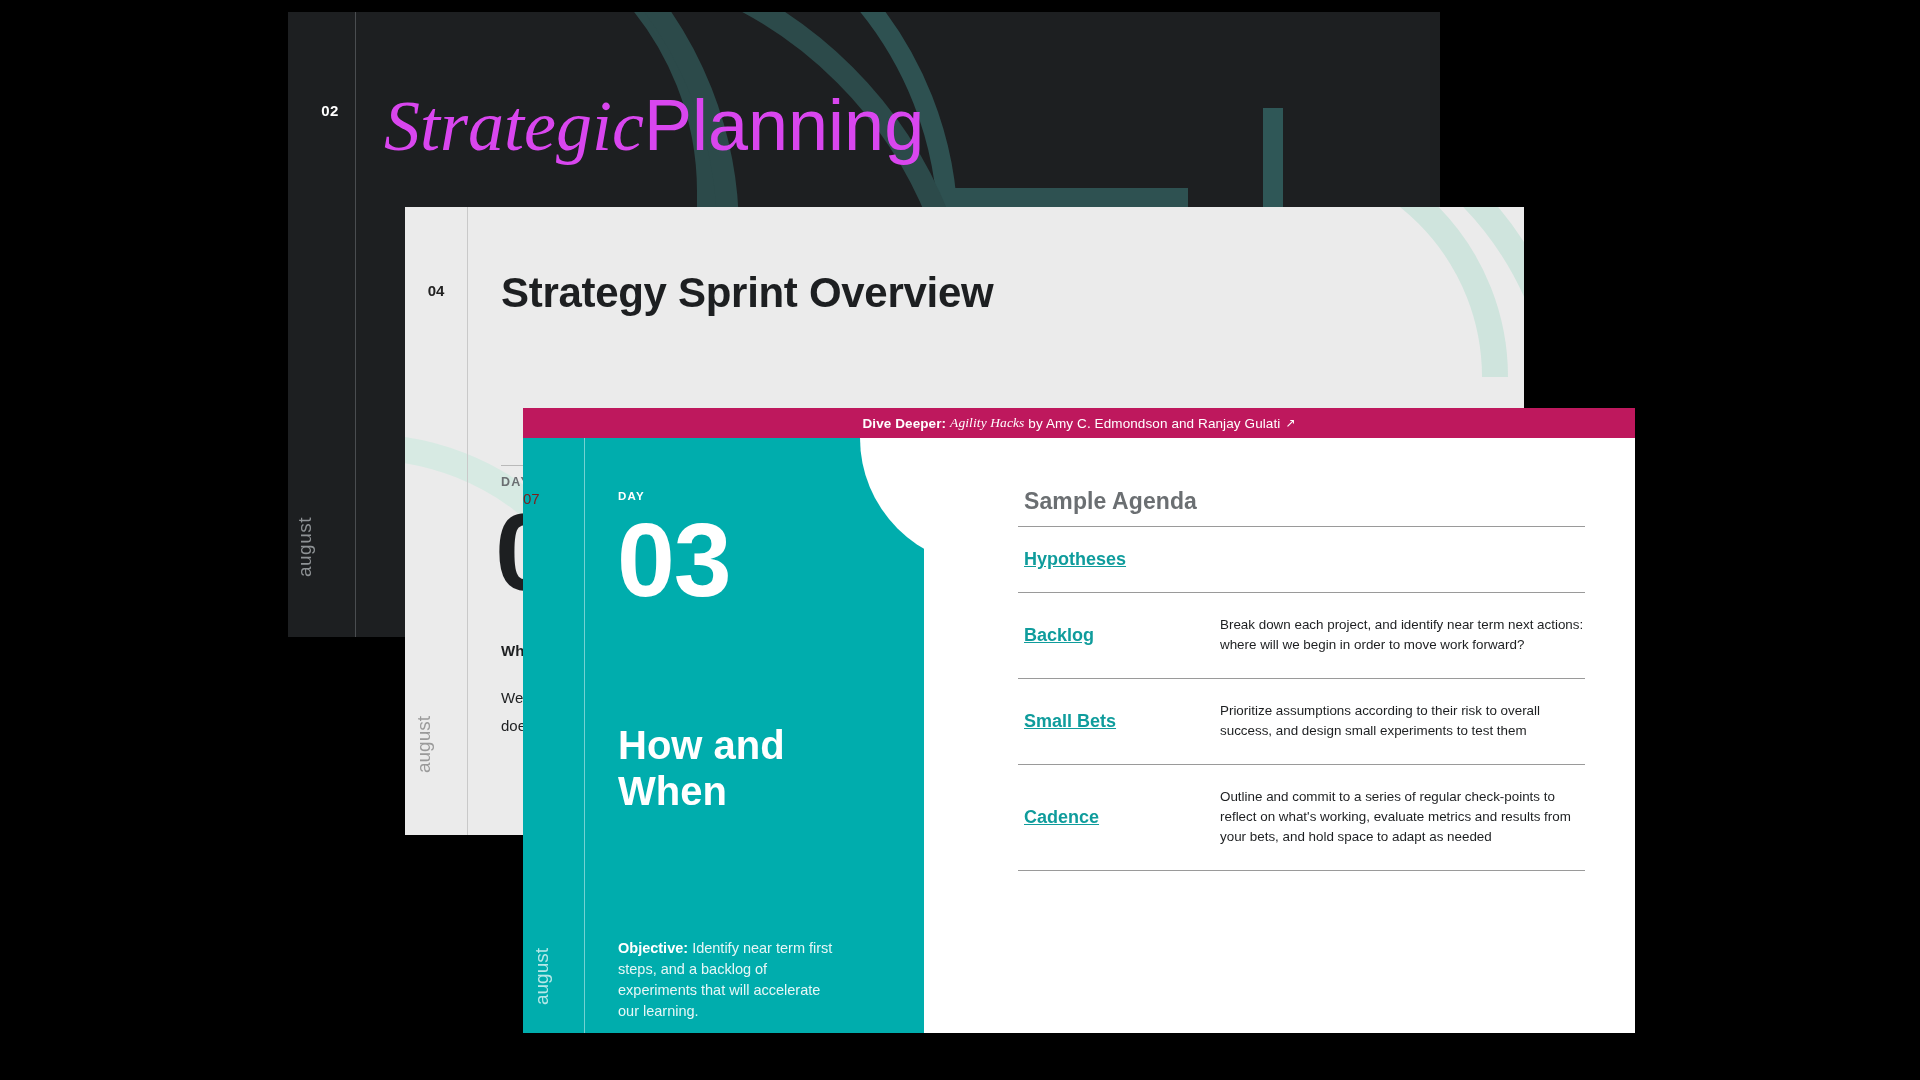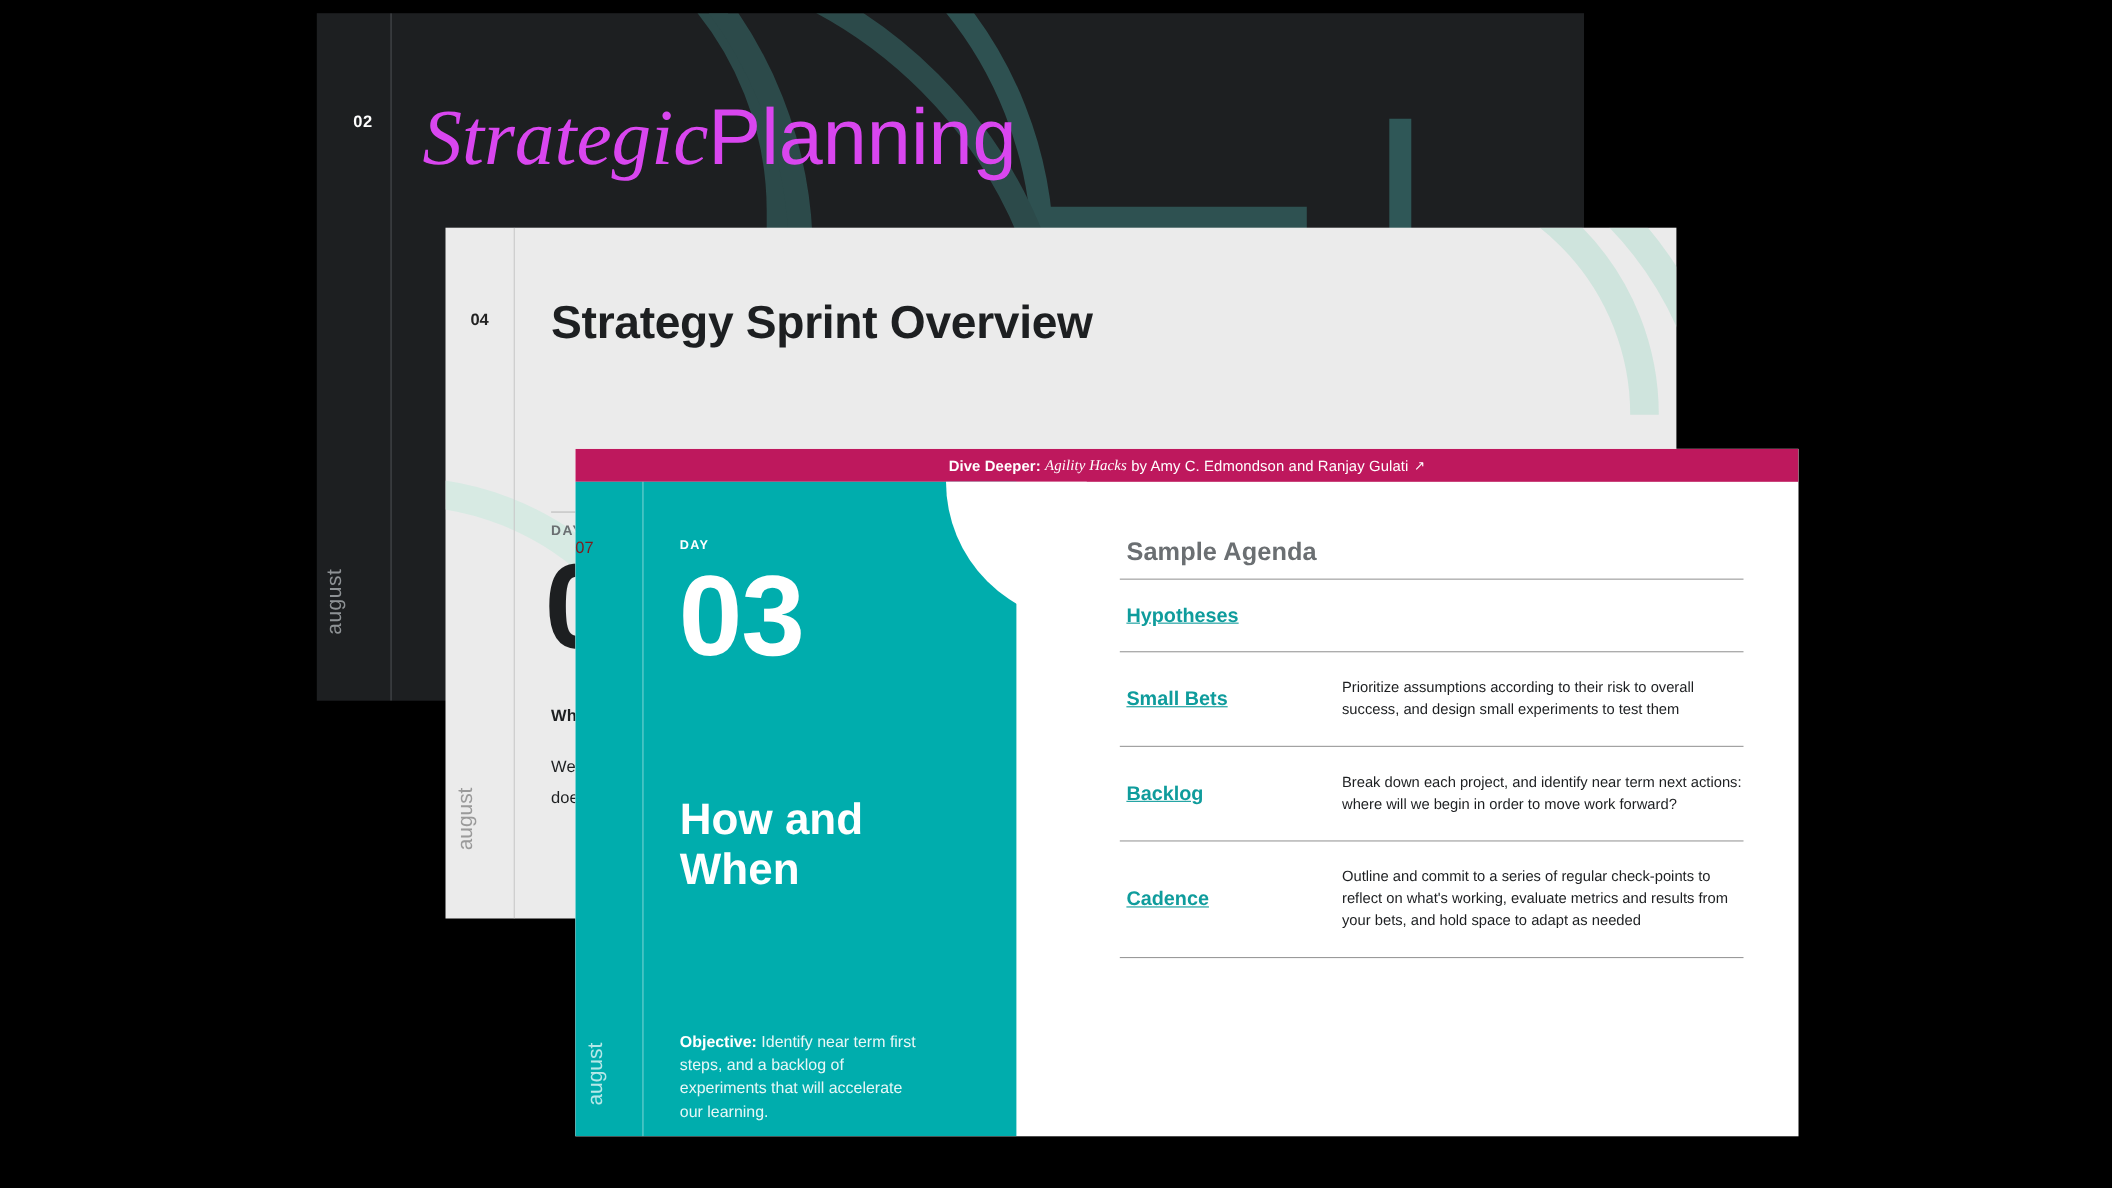--- a/index.html
+++ b/index.html
@@ -219,28 +219,28 @@
       </div>
     </div>
 
     <div class="agenda">
       <div class="agenda-title">Sample Agenda</div>
       <div class="agenda-list">
         <div class="arow">
           <div class="lab">Hypotheses</div>
         </div>
         <div class="arow">
+          <div class="lab">Backlog</div>
+          <div class="desc">Break down each project, and identify near term next actions: where will we begin in order to move work forward?</div>
+        </div>
+        <div class="arow">
           <div class="lab">Small Bets</div>
           <div class="desc">Prioritize assumptions according to their risk to overall success, and design small experiments to test them</div>
         </div>
         <div class="arow">
-          <div class="lab">Backlog</div>
-          <div class="desc">Break down each project, and identify near term next actions: where will we begin in order to move work forward?</div>
-        </div>
-        <div class="arow">
           <div class="lab">Cadence</div>
           <div class="desc">Outline and commit to a series of regular check-points to reflect on what's working, evaluate metrics and results from your bets, and hold space to adapt as needed</div>
         </div>
       </div>
     </div>
 
   </div>
 
 </div>
 

